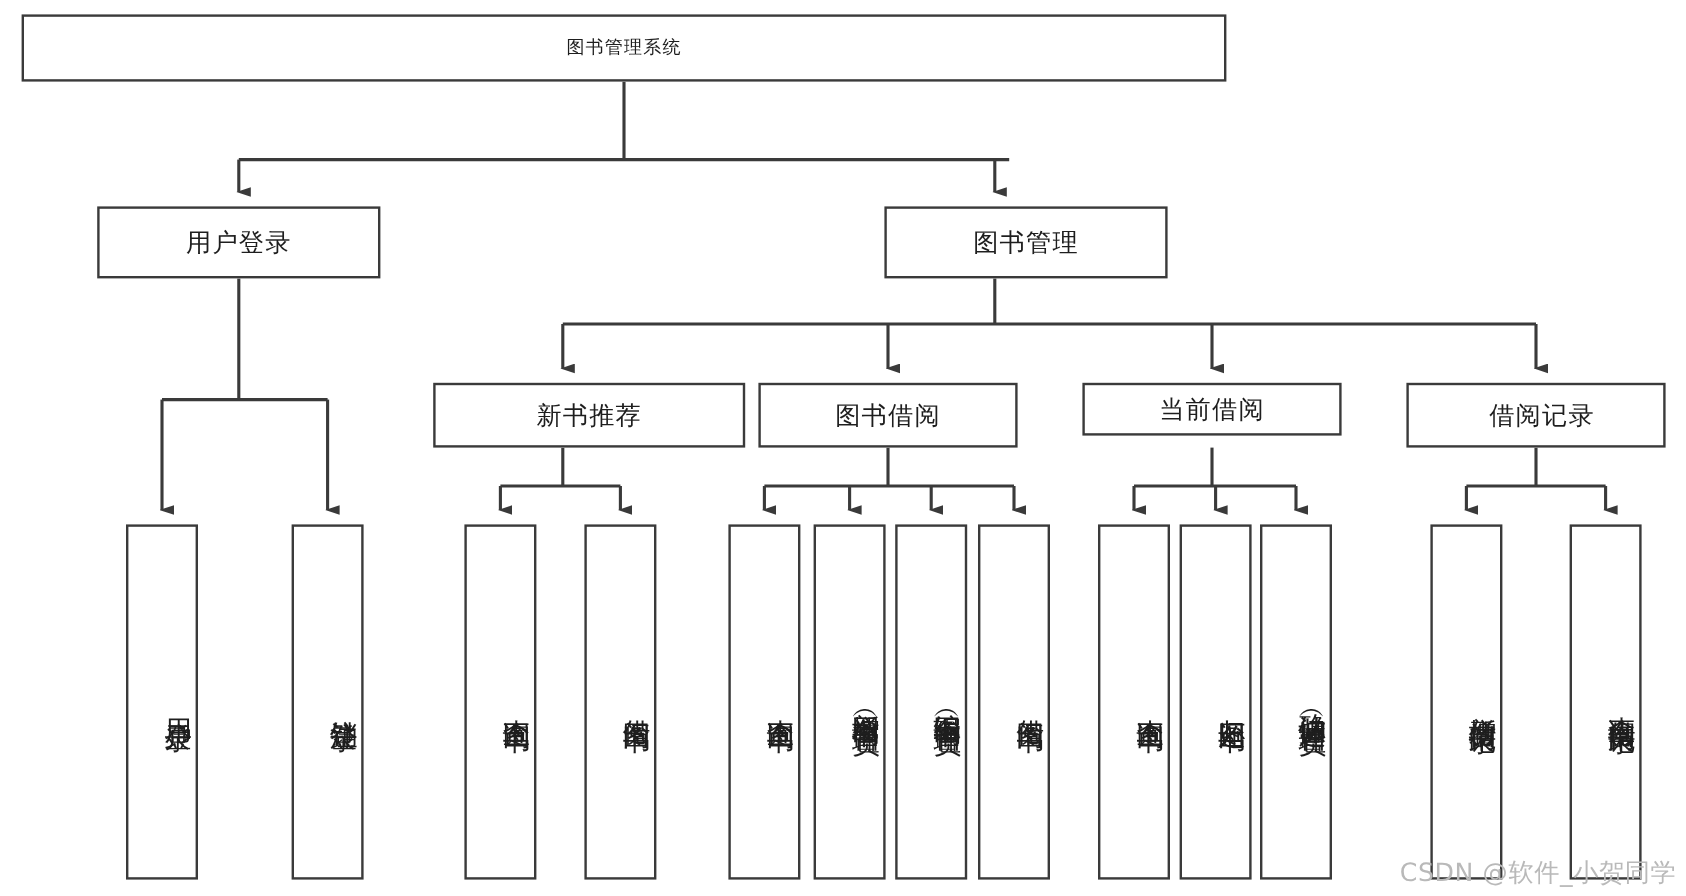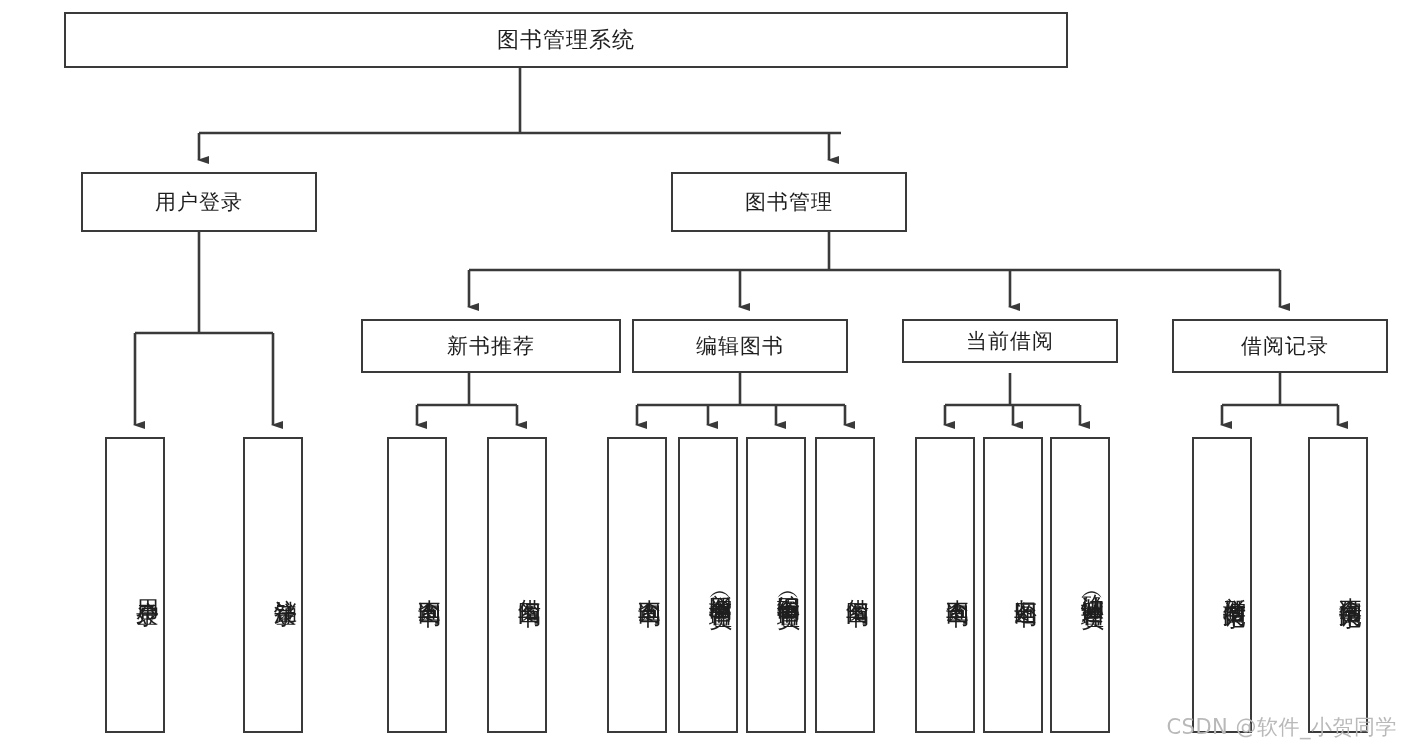--- a/index.html
+++ b/index.html
@@ -48,21 +48,21 @@
     padding:10px 2px;
     align-items:flex-start;
     justify-content:center;
   }
   .node.vert .vtext{
     writing-mode:vertical-rl;
     text-orientation:upright;
     display:block;
     white-space:nowrap;
   }
-  #root-node{ font-size:22px;margin-left:46px; }
+  #root-node{ font-size:15px; }
   .watermark{
     position:absolute;
     right:8px;
     bottom:6px;
     font-size:21px;
     color:#b9b9b9;
     letter-spacing:0.5px;
     z-index:5;
     white-space:nowrap;
   }
@@ -118,24 +118,24 @@
       <path d="M1280,373 L1280,405"></path>
       <path d="M1222,405 L1338,405"></path>
       <path d="M1222,405 L1222,425" marker-end="url(#arrow)"></path>
       <path d="M1338,405 L1338,425" marker-end="url(#arrow)"></path>
     </g>
   </svg>
 
   <div class="node horiz" id="root-node" style="left: 18px; top: 12px; width: 1004px; height: 56px;">图书管理系统</div>
 
   <div class="node horiz" style="left: 81px; top: 172px; width: 236px; height: 60px;">用户登录</div>
-  <div class="node horiz" style="left: 671px; top: 172px; width: 236px; height: 60px;">图书管理</div>
+  <div class="node horiz" style="left: 737px; top: 172px; width: 236px; height: 60px;">图书管理</div>
 
   <div class="node horiz" style="left: 361px; top: 319px; width: 260px; height: 54px;">新书推荐</div>
-  <div class="node horiz" style="left: 632px; top: 319px; width: 216px; height: 54px;">编辑图书</div>
+  <div class="node horiz" style="left: 632px; top: 319px; width: 216px; height: 54px;">图书借阅</div>
   <div class="node horiz" style="left: 902px; top: 319px; width: 216px; height: 44px;">当前借阅</div>
   <div class="node horiz" style="left: 1172px; top: 319px; width: 216px; height: 54px; padding-left: 16px;">借阅记录</div>
 
   <div class="node vert" style="left: 105px; top: 437px; width: 60px; height: 296px;">
     <span class="vtext">用户登录</span>
   </div>
   <div class="node vert" style="left: 243px; top: 437px; width: 60px; height: 296px;">
     <span class="vtext">注销登录</span>
   </div>
   <div class="node vert" style="left: 387px; top: 437px; width: 60px; height: 296px;">

